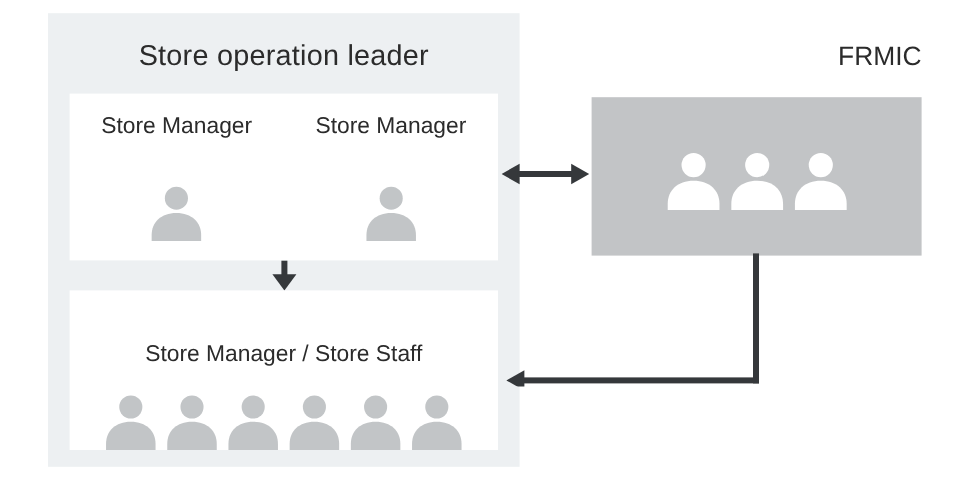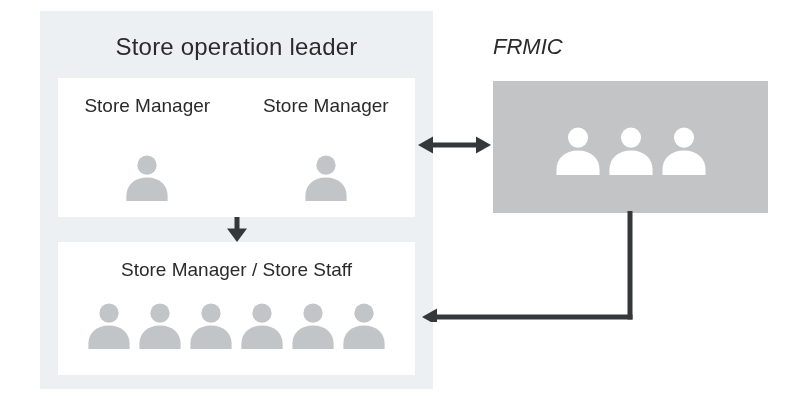--- a/index.html
+++ b/index.html
@@ -34,21 +34,21 @@
     letter-spacing: 0.2px;
   }
 
   .white-box {
     position: absolute;
     left: 18px;
     width: 357px;
     background: var(--card-bg, #ffffff);
   }
   .managers-box { top: 67px; height: 139px; display: flex; }
-  .staff-box    { top: 231px; height: 133px; display: flex; flex-direction: column; align-items: center; }
+  .staff-box    { top: 231px; height: 133px; display: flex; flex-direction: column; align-items: center; justify-content: flex-end; }
 
   .role-col {
     flex: 1;
     display: flex;
     flex-direction: column;
     align-items: center;
     gap: 20px;
   }
   .role-label {
     margin-top: 16px;
@@ -69,25 +69,24 @@
   .persons.white { color: var(--person-white, #ffffff); }
   .person { width: 44px; height: 46px; display: block; }
   .person * { fill: currentColor; }
   .frmic-box .person { width: 46px; height: 48px; }
 
   
   .frmic-title {
     position: absolute;
     left: 493px; top: 34px;
     width: 275px;
-    text-align: left;
+    text-align: right;
     font-size: 22px;
     font-weight: 400;
     color: var(--text, #2b2b2b);
-    font-style: italic;
   }
   .frmic-box {
     position: absolute;
     left: 493px; top: 81px;
     width: 275px; height: 132px;
     background: var(--frmic-bg, #c2c4c6);
     display: flex;
     justify-content: center;
     align-items: center;
     padding-top: 8px;

